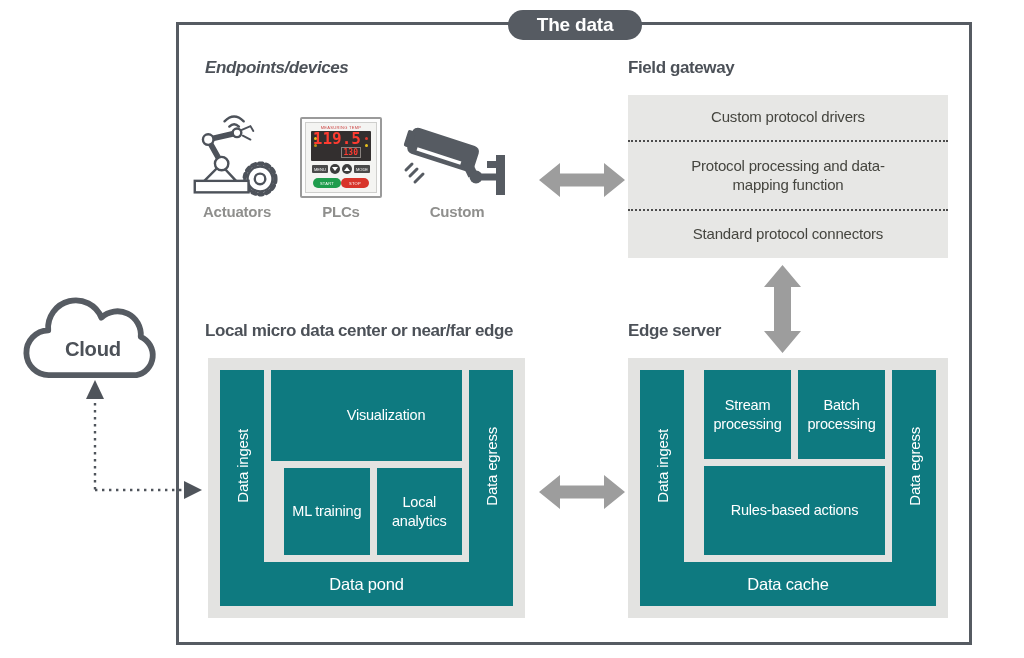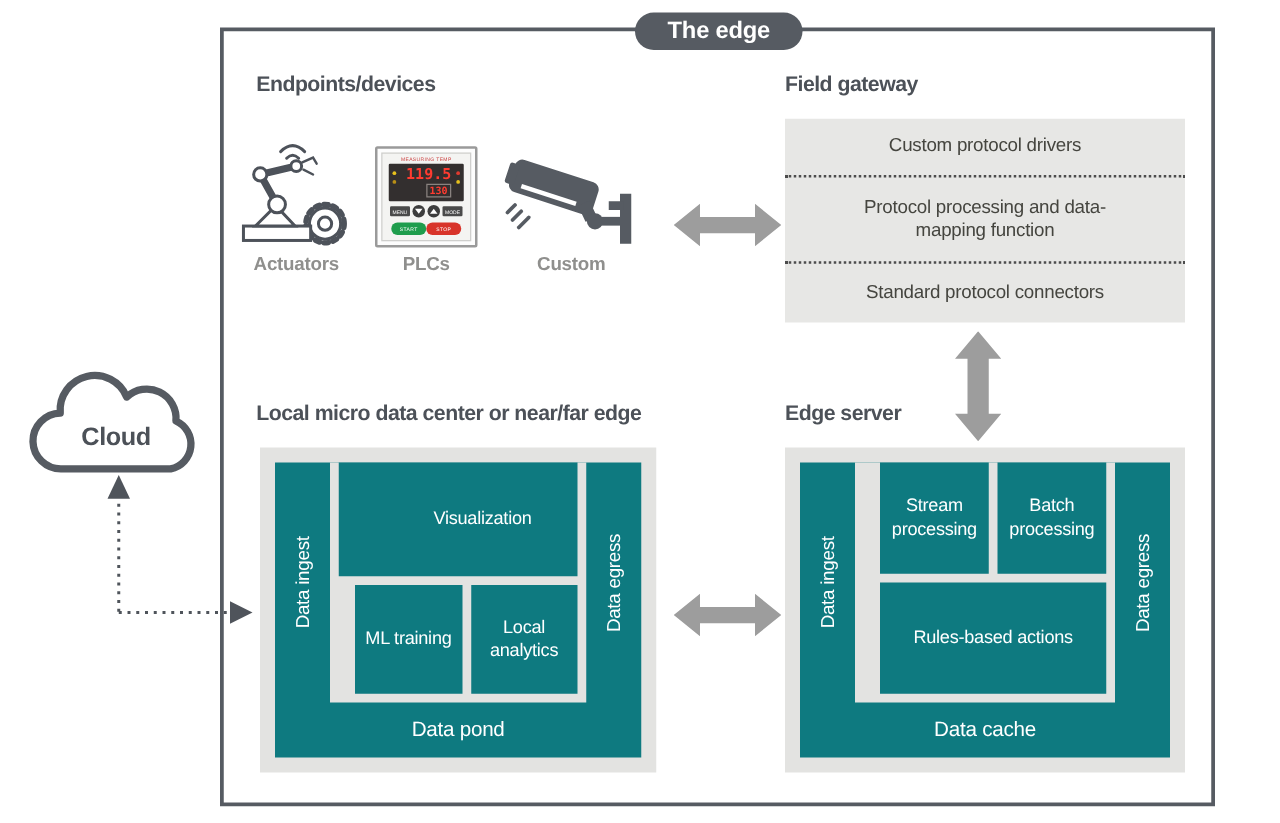--- a/index.html
+++ b/index.html
@@ -10,42 +10,42 @@
   .main-box{position:absolute;left:176px;top:22px;width:796px;height:623px;
             border:3px solid #565b62;box-sizing:border-box;background:#fff;}
   .edge-pill{position:absolute;left:508px;top:10px;width:134px;height:30px;
              background:#565b62;border-radius:16px;color:#fff;font-weight:bold;
              font-size:19px;display:flex;align-items:center;justify-content:center;
              z-index:5;letter-spacing:-0.2px;}
 
   
   .sec-h{position:absolute;font-size:17px;font-weight:bold;color:#4c5158;
          letter-spacing:-0.4px;white-space:nowrap;z-index:2;}
-  #h-endpoints{left:205px;top:58px;}
+  #h-endpoints{left:205px;top:58px;font-style:italic;}
   #h-gateway{left:628px;top:58px;}
   #h-local{left:205px;top:321px;}
   #h-edge{left:628px;top:321px;}
 
   
   .device{position:absolute;text-align:center;z-index:2;}
   .device-icon{display:flex;align-items:flex-end;justify-content:center;height:90px;}
   .device-label{margin-top:5px;font-size:15px;color:#8f8f8d;letter-spacing:-0.2px;font-weight:bold;}
   #dev-act{left:186px;top:108px;width:102px;}
   #dev-plc{left:296px;top:108px;width:90px;}
   #dev-cam{left:398px;top:108px;width:118px;}
 
   
   .plc{width:82px;background:#fdfdfd;border:2px solid #9a9a9a;border-radius:2px;
        padding:3px;box-sizing:border-box;}
   .plc-inner{border:1px solid #cfcfcd;background:#f4f4f2;padding:2px 2px 3px;}
   .plc-header{color:#cc4444;font-size:4px;line-height:5px;text-align:center;
               letter-spacing:0.3px;white-space:nowrap;overflow:hidden;}
   .plc-screen{position:relative;background:#332f2f;height:30px;margin:1px 3px;border-radius:1px;}
   .seg1{position:absolute;right:10px;top:2px;color:#ff3b30;
-        font-family:"DejaVu Sans Mono",monospace;font-weight:bold;font-size:12px;line-height:12px;}
+        font-family:"DejaVu Sans Mono",monospace;font-weight:bold;font-size:16px;line-height:12px;}
   .seg2{position:absolute;right:10px;top:16px;color:#ff3b30;border:1px solid #8a8380;
         font-family:"DejaVu Sans Mono",monospace;font-weight:bold;font-size:8px;
         line-height:9px;padding:0 2px;}
   .ind{position:absolute;width:3px;height:3px;border-radius:50%;}
   .ind.l1{left:3px;top:6px;background:#e8c11c;}
   .ind.l2{left:3px;top:13px;background:#b98f16;}
   .ind.r1{right:3px;top:6px;background:#e03a2f;}
   .ind.r2{right:3px;top:13px;background:#e8c11c;}
   .plc-btnrow{display:flex;align-items:center;justify-content:space-between;margin:3px 4px 0;}
   .microbtn{background:#4a4a4a;color:#fff;font-size:4px;line-height:7px;border-radius:1px;
@@ -104,21 +104,21 @@
   #cloud{position:absolute;left:20px;top:290px;z-index:2;}
   .cloud-label{font-weight:bold;font-size:19px;fill:#4c5158;letter-spacing:-0.3px;}
   #dotted-conn{position:absolute;left:58px;top:372px;z-index:4;pointer-events:none;}
 </style>
 </head>
 <body>
 
 <div id="canvas">
 
   <div class="main-box"></div>
-  <div class="edge-pill">The edge</div>
+  <div class="edge-pill">The data</div>
 
   <div class="sec-h" id="h-endpoints">Endpoints/devices</div>
   <div class="sec-h" id="h-gateway">Field gateway</div>
   <div class="sec-h" id="h-local">Local micro data center or near/far edge</div>
   <div class="sec-h" id="h-edge">Edge server</div>
 
   <div class="device" id="dev-act">
     <div class="device-icon">
       <svg width="96" height="90" viewBox="0 0 100 90" fill="none" stroke="#4d525a" stroke-width="2.5" stroke-linecap="round">
         <path d="M 37,12 Q 47,2 57,12"></path>

